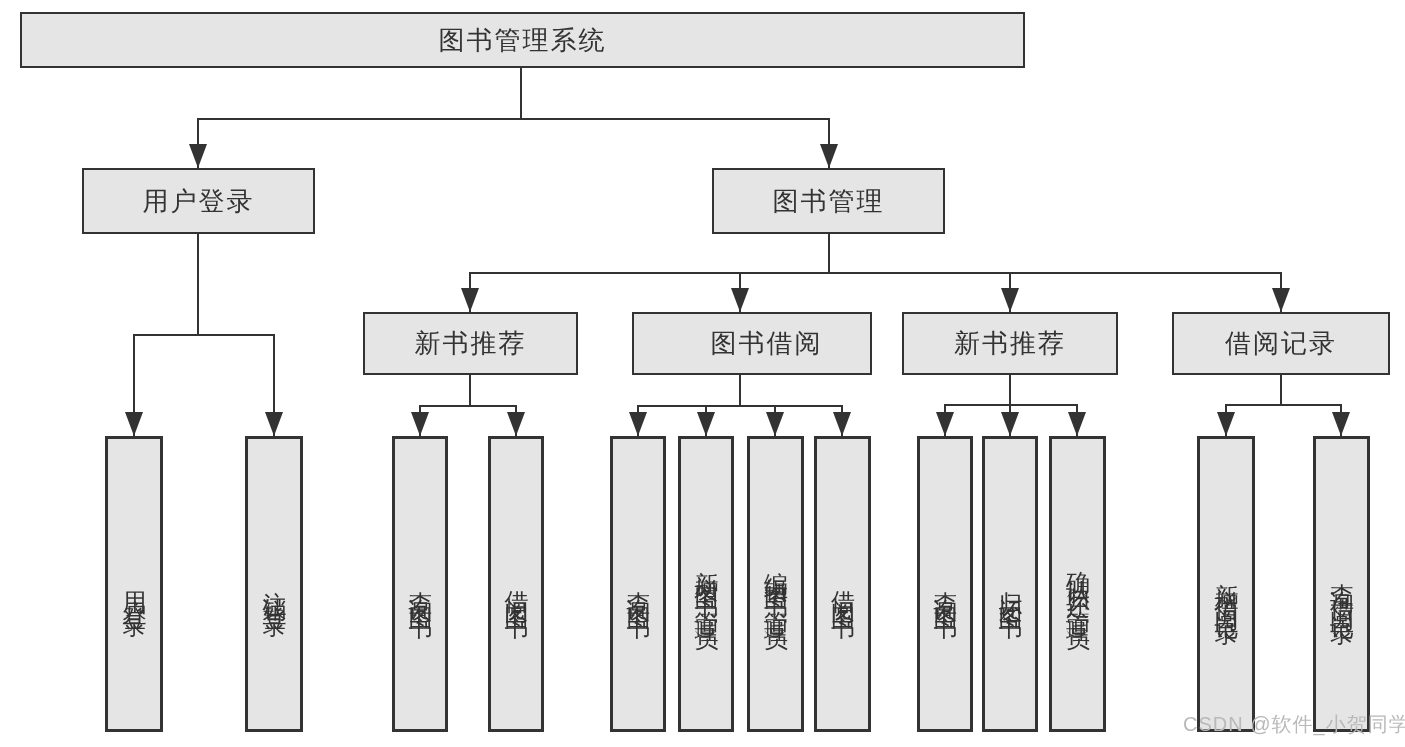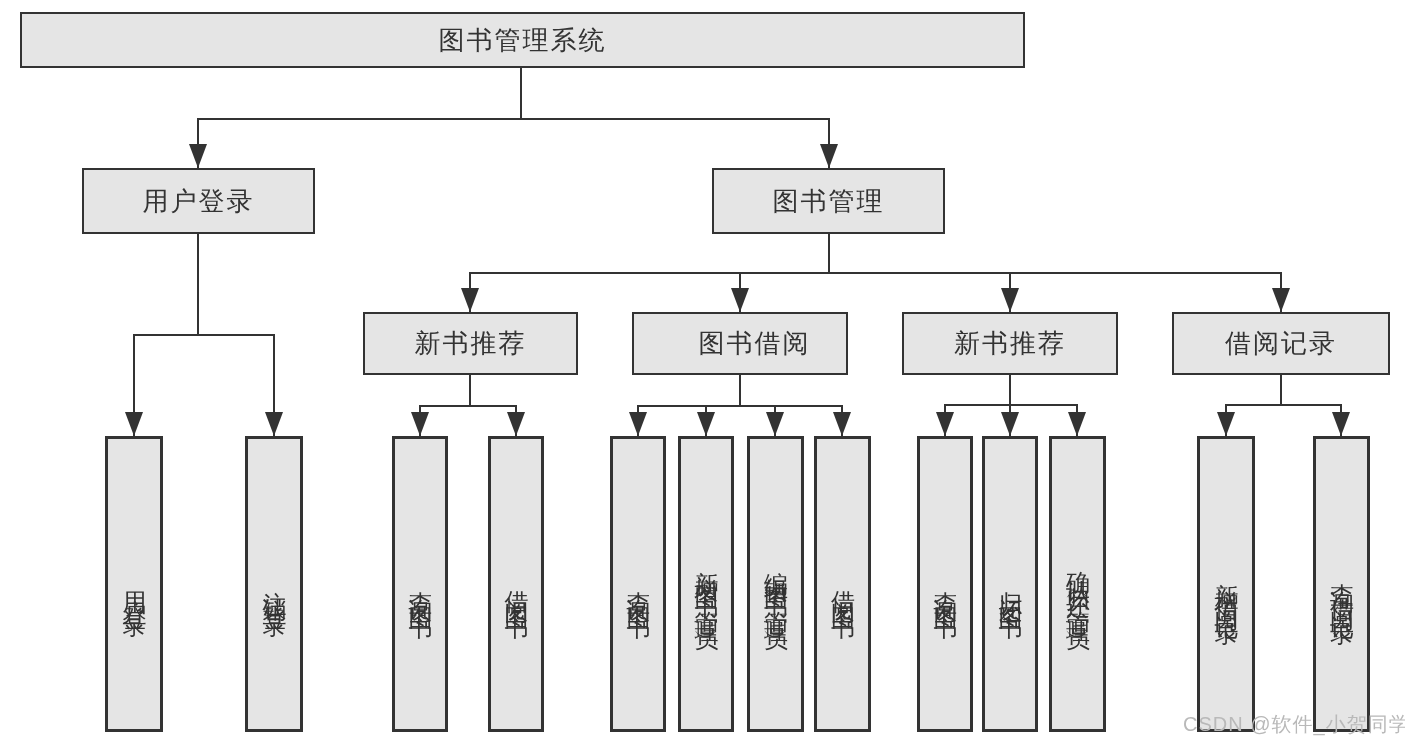--- a/index.html
+++ b/index.html
@@ -29,21 +29,21 @@
   <div class="box" style="left:82px;top:168px;width:233px;height:66px;">
     <span>用户登录</span>
   </div>
   <div class="box" style="left:712px;top:168px;width:233px;height:66px;">
     <span>图书管理</span>
   </div>
 
   <div class="box" style="left:363px;top:312px;width:215px;height:63px;">
     <span>新书推荐</span>
   </div>
-  <div class="box" style="left:632px;top:312px;width:216px;height:63px;padding-left:29px;">
+  <div class="box" style="left:632px;top:312px;width:240px;height:63px;padding-left:29px;">
     <span>图书借阅</span>
   </div>
   <div class="box" style="left:902px;top:312px;width:216px;height:63px;">
     <span>新书推荐</span>
   </div>
   <div class="box" style="left:1172px;top:312px;width:218px;height:63px;">
     <span>借阅记录</span>
   </div>
 
   <div class="box leafbox" style="left:105px;top:436px;width:58px;height:296px;">

